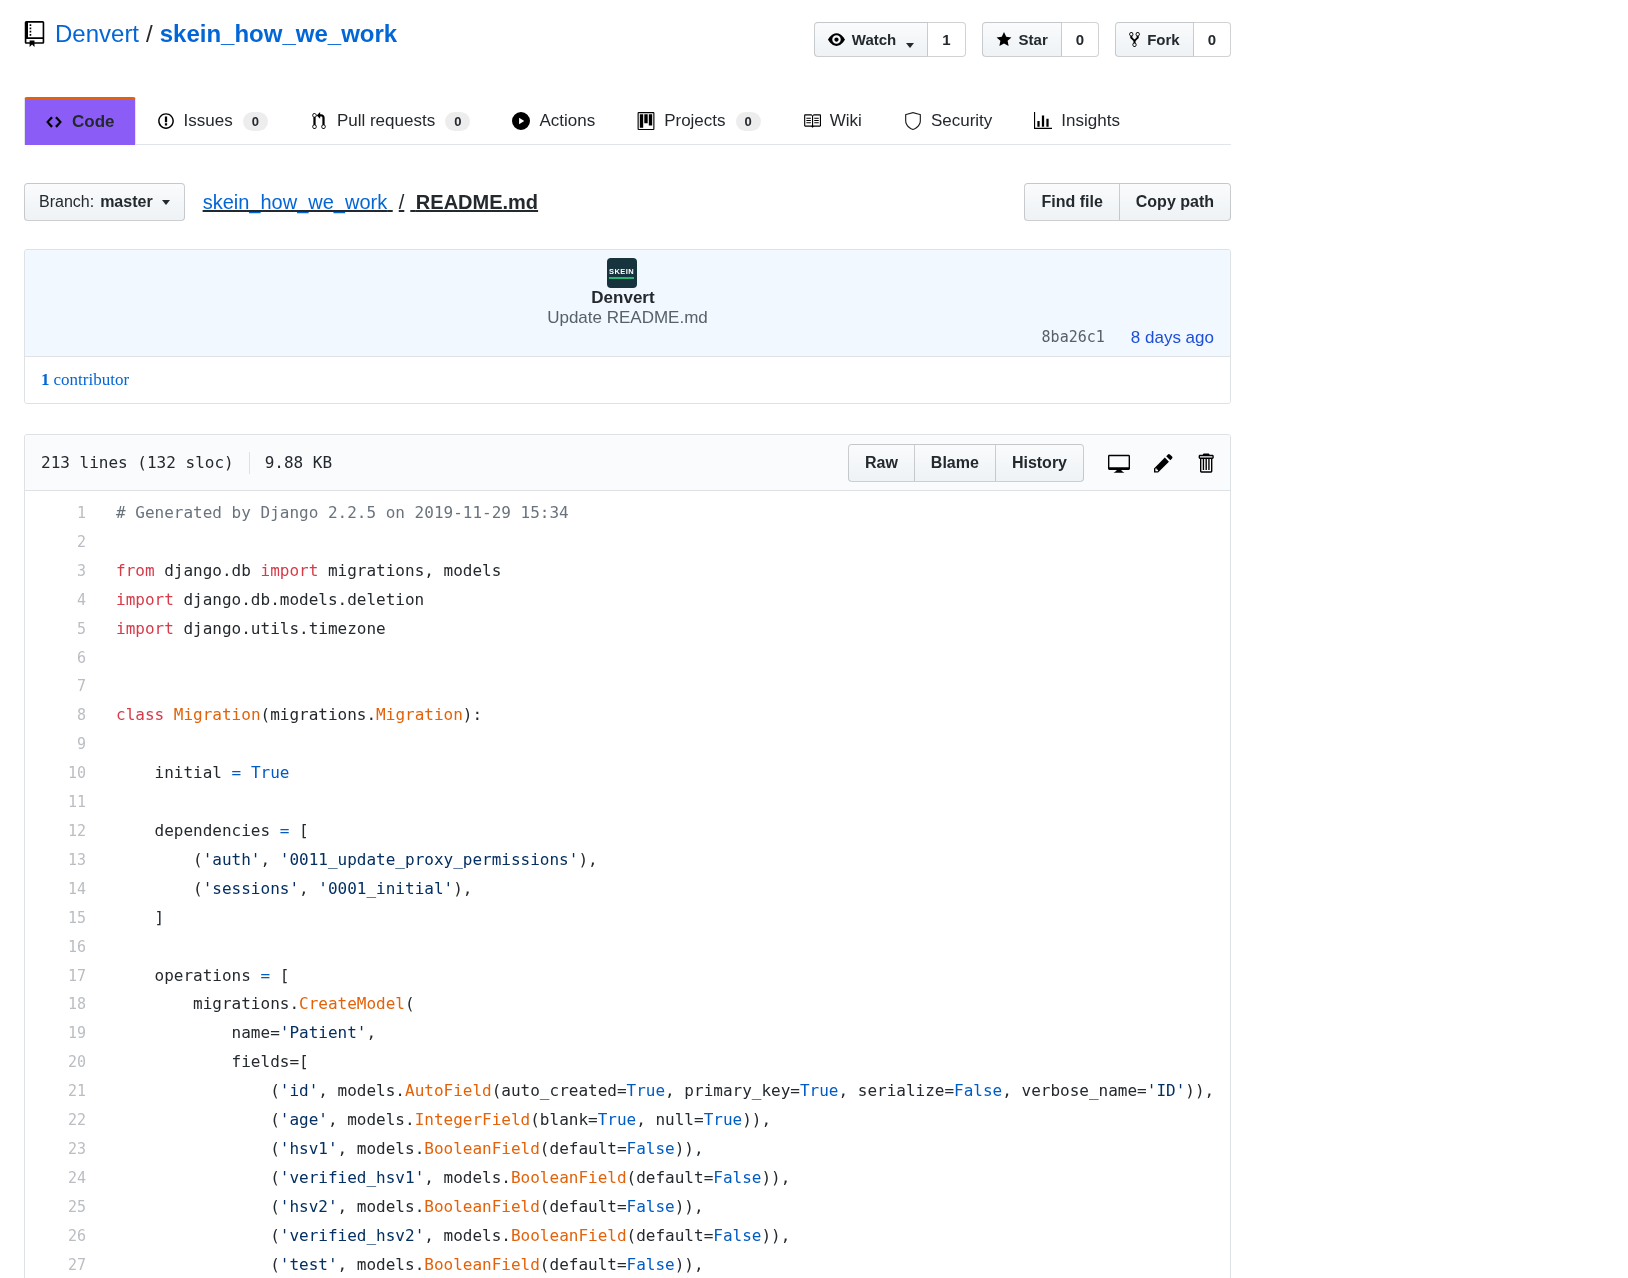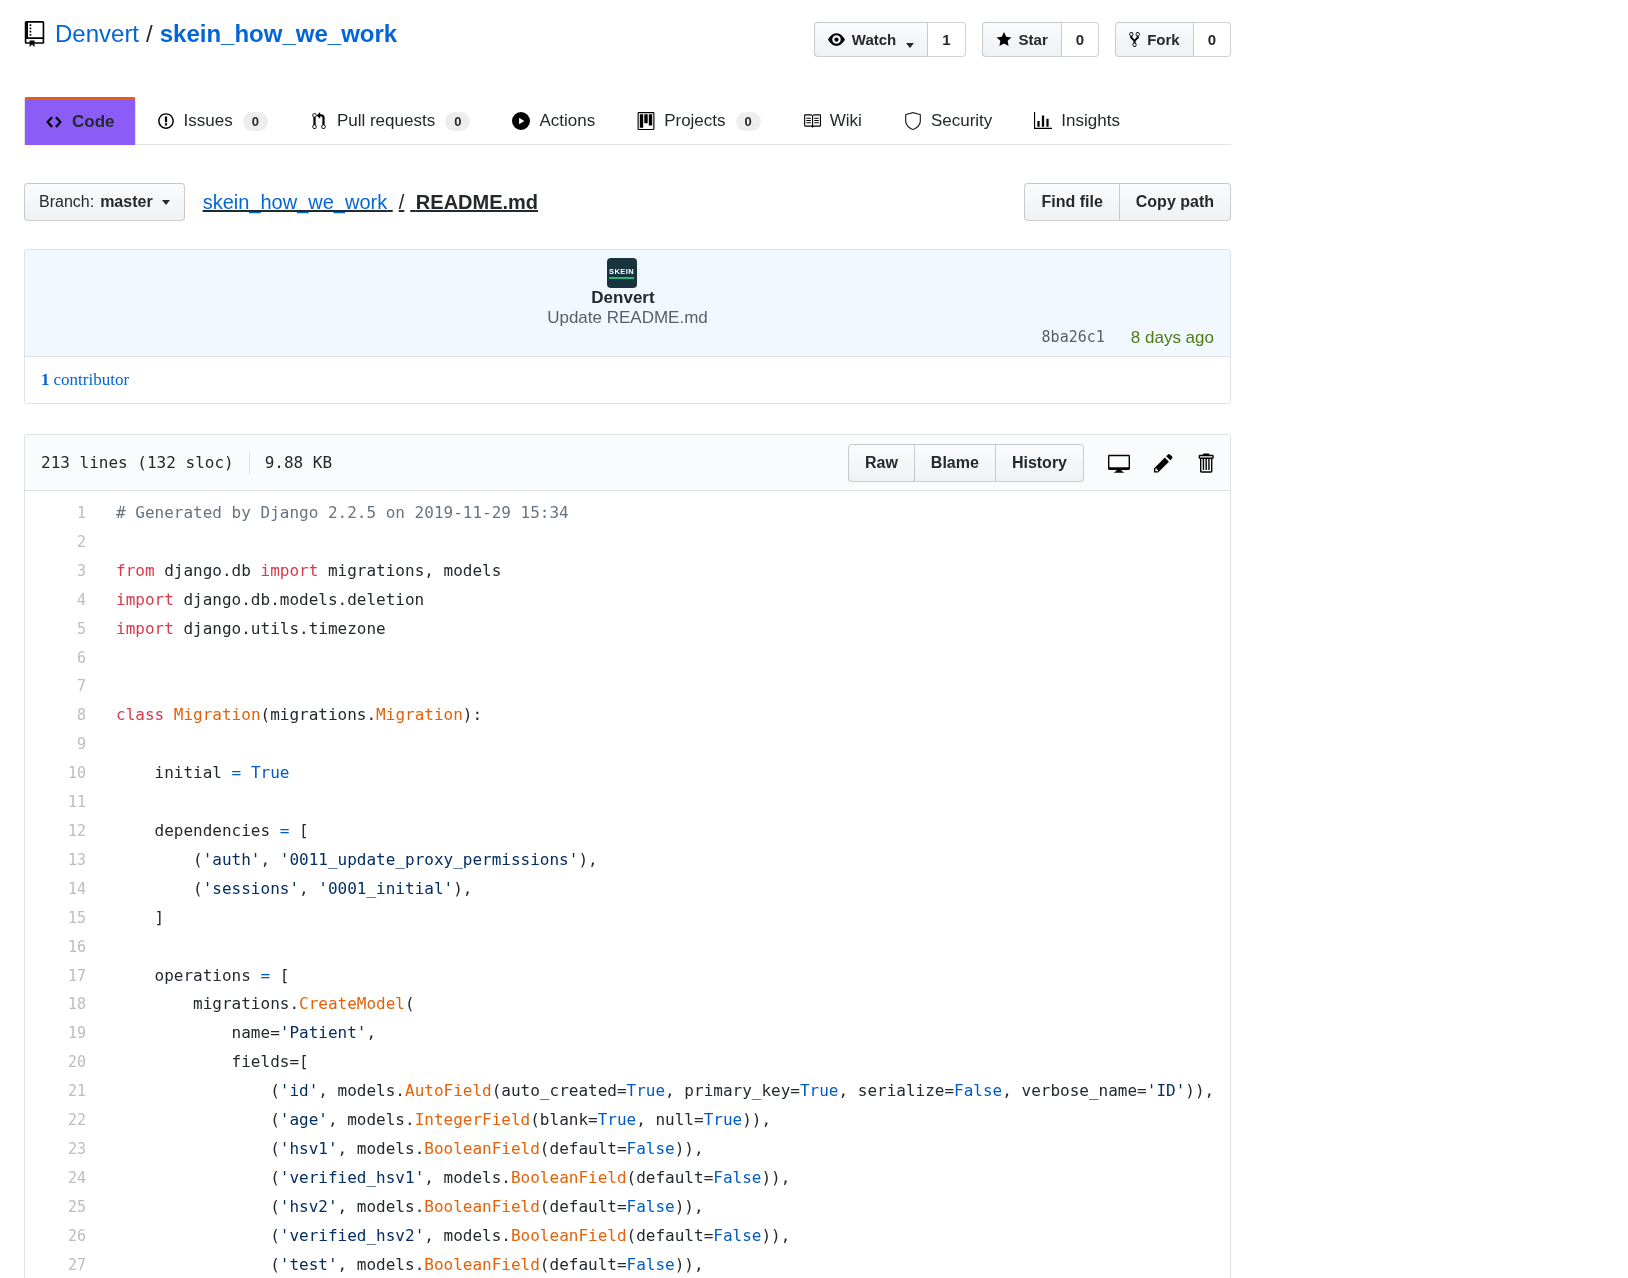--- a/index.html
+++ b/index.html
@@ -88,21 +88,21 @@
     display:flex; align-items:center; justify-content:center; margin-right:12px; cursor:pointer;
   }
   .avatar span {
     color:#fff; font-weight:700; font-size:7.5px; letter-spacing:.4px; line-height:1;
     border-bottom:2px solid #2bb673; padding-bottom:1.5px;
   }
   .commit-author { font-weight:700; color:#24292e; text-decoration:none; margin-right:9px; cursor:pointer; }
   .commit-msg { color:#586069; text-decoration:none; cursor:pointer; }
   .commit-meta { margin-left:auto; display:flex; align-items:flex-start; gap:26px; }
   .commit-sha { font-family:"DejaVu Sans Mono","Liberation Mono",monospace; font-size:15px; color:#586069; text-decoration:none; }
-  .commit-date { color:#4d7c0f; }
+  .commit-date { color:#1d4ed8; }
   .commit-foot { padding:13px 16px; font-size:17px; background:#fff; border-radius:0 0 3px 3px;font-family:Liberation Serif, serif; }
   .contrib-link { color:#0366d6; text-decoration:none; cursor:pointer; }
   .contrib-link b { font-weight:700; margin-right:4px; }
 
   
   .file-box { margin-top:30px; border:1px solid #dfe2e5; border-radius:3px; }
   .file-head {
     background:#fafbfc; border-bottom:1px solid #dfe2e5; border-radius:3px 3px 0 0;
     padding:8px 16px; display:flex; align-items:center; min-height:56px;
   }

